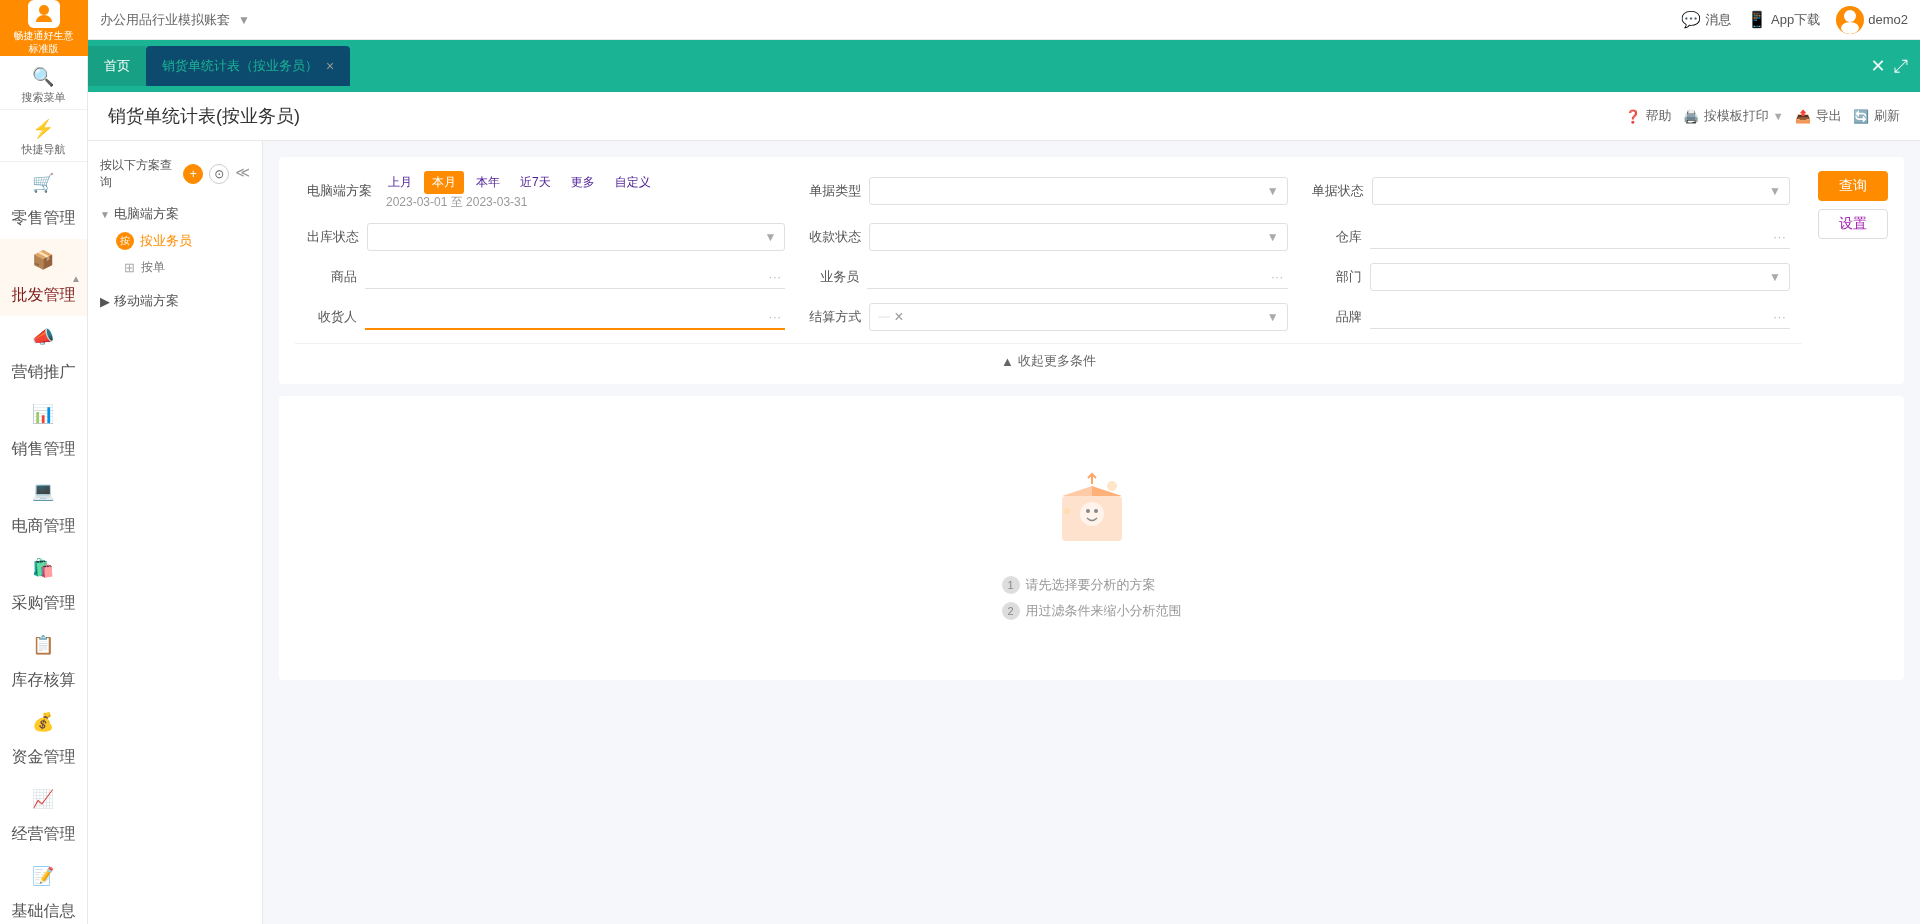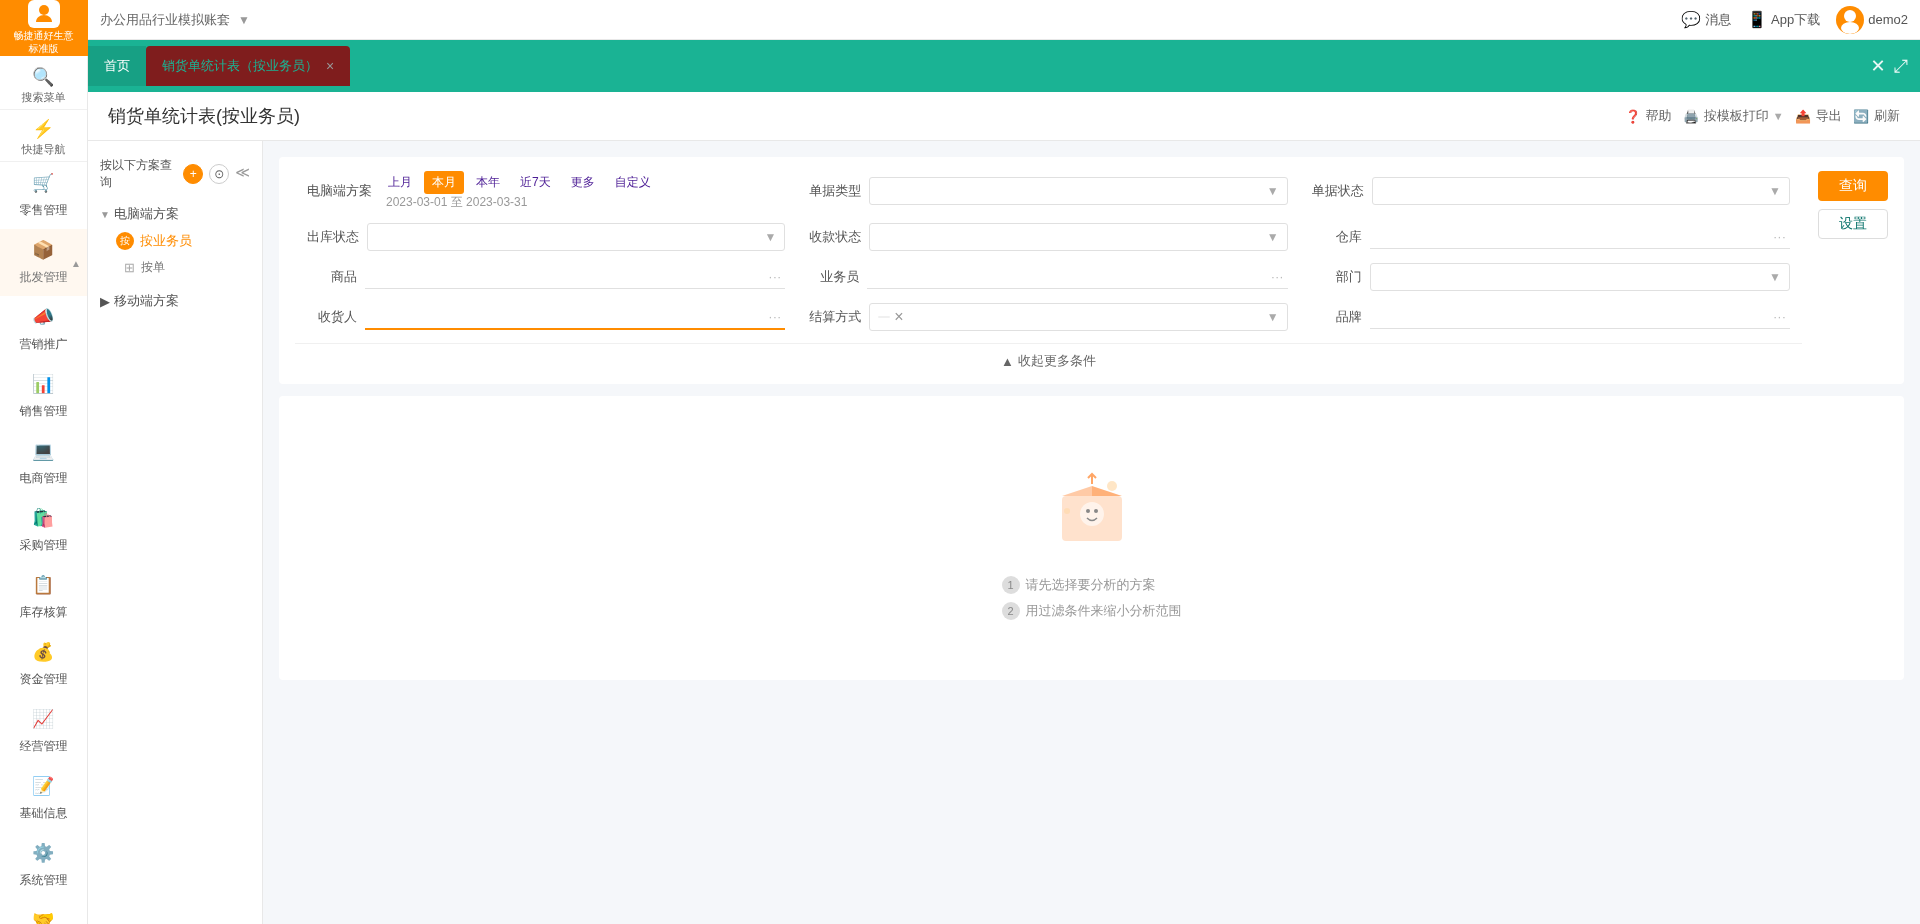--- a/index.html
+++ b/index.html
@@ -10,41 +10,41 @@
     .sidebar-logo { width: 88px; height: 56px; background: #ff8c00; display: flex; flex-direction: column; align-items: center; justify-content: center; color: #fff; font-size: 11px; }
     .sidebar-logo .logo-icon { width: 32px; height: 32px; background: #fff; border-radius: 6px; display: flex; align-items: center; justify-content: center; margin-bottom: 2px; }
     .sidebar-logo .logo-icon svg { width: 24px; height: 24px; }
     .sidebar-search { width: 100%; padding: 8px 0; border-bottom: 1px solid #f0f0f0; display: flex; flex-direction: column; align-items: center; }
     .sidebar-search span { font-size: 12px; color: #666; margin-top: 2px; }
     .sidebar-quicknav { width: 100%; padding: 8px 0; border-bottom: 1px solid #f0f0f0; display: flex; flex-direction: column; align-items: center; }
     .sidebar-quicknav span { font-size: 12px; color: #666; margin-top: 2px; }
     .sidebar-menu-items { width: 100%; display: flex; flex-direction: column; align-items: center; overflow-y: auto; flex: 1; }
     .sidebar-item { width: 100%; display: flex; flex-direction: column; align-items: center; padding: 10px 0; cursor: pointer; position: relative; }
     .sidebar-item.active { background: #fff8f0; }
-    .sidebar-item .item-label { font-size: 12px; color: #555; margin-top: 8px; }
+    .sidebar-item .item-label { font-size: 16px; color: #555; margin-top: 14px; }
     .sidebar-item .item-label.active { color: #ff8c00; }
     .sidebar-item .expand-arrow { position: absolute; right: 6px; top: 50%; transform: translateY(-50%); font-size: 10px; color: #999; }
 
     
     .main-content { flex: 1; display: flex; flex-direction: column; overflow: hidden; }
 
     
     .topbar { height: 40px; background: #fff; border-bottom: 1px solid #e8e8e8; display: flex; align-items: center; padding: 0 12px; justify-content: space-between; flex-shrink: 0; }
     .topbar-left { display: flex; align-items: center; gap: 8px; }
     .topbar-breadcrumb { font-size: 13px; color: #666; }
     .topbar-dropdown { font-size: 12px; color: #999; cursor: pointer; }
     .topbar-right { display: flex; align-items: center; gap: 16px; }
     .topbar-right-item { display: flex; align-items: center; gap: 4px; font-size: 13px; color: #555; cursor: pointer; }
     .avatar { width: 28px; height: 28px; border-radius: 50%; background: #ff8c00; display: flex; align-items: center; justify-content: center; color: #fff; font-size: 12px; overflow: hidden; }
 
     
     .tabbar { height: 52px; background: #1ab394; display: flex; align-items: center; padding: 0 0; flex-shrink: 0; }
     .tab { height: 40px; display: flex; align-items: center; padding: 0 16px; cursor: pointer; font-size: 13px; color: rgba(255,255,255,0.8); position: relative; }
     .tab.home { background: rgba(0,0,0,0.1); color: #fff; }
-    .tab.active { background: #7f1d1d; color: #1ab394; border-radius: 4px 4px 0 0; }
+    .tab.active { background: #0c4a6e; color: #1ab394; border-radius: 4px 4px 0 0; }
     .tab .tab-close { margin-left: 8px; font-size: 14px; color: #999; cursor: pointer; }
     .tabbar-actions { margin-left: auto; display: flex; align-items: center; gap: 8px; padding-right: 12px; }
     .tabbar-action-btn { color: rgba(255,255,255,0.9); font-size: 18px; cursor: pointer; background: none; border: none; }
 
     
     .page-content { flex: 1; overflow: auto; display: flex; flex-direction: column; }
 
     
     .page-header { background: #fff; padding: 12px 20px; border-bottom: 1px solid #e8e8e8; display: flex; align-items: center; justify-content: space-between; flex-shrink: 0; }
     .page-title { font-size: 18px; color: #333; font-weight: 500; }
@@ -78,21 +78,21 @@
     .filter-area { background: #fff; border-radius: 4px; padding: 14px 16px; margin-bottom: 12px; }
     .filter-date-group { display: flex; align-items: center; gap: 4px; }
     .date-btn { padding: 3px 8px; font-size: 12px; border-radius: 3px; cursor: pointer; border: none; background: none; color: #4c1d95; }
     .date-btn.active { background: #ff8c00; color: #fff; border-radius: 3px; }
     .date-range-text { font-size: 12px; color: #999; margin-left: 6px; }
     .collapse-btn { display: flex; align-items: center; justify-content: center; gap: 4px; width: 100%; padding: 8px 0 0; font-size: 13px; color: #666; cursor: pointer; border-top: 1px solid #f0f0f0; margin-top: 12px; }
 
     
     .action-buttons { display: flex; gap: 8px; flex-direction: column; margin-left: 16px; flex-shrink: 0; }
     .btn-query { background: #ff8c00; color: #fff; border: none; border-radius: 4px; padding: 6px 20px; font-size: 14px; cursor: pointer; white-space: nowrap; }
-    .btn-settings { background: #fff; color: #0f766e; border: 1px solid #ddd; border-radius: 4px; padding: 5px 20px; font-size: 14px; cursor: pointer; white-space: nowrap; }
+    .btn-settings { background: #fff; color: #a21caf; border: 1px solid #ddd; border-radius: 4px; padding: 5px 20px; font-size: 14px; cursor: pointer; white-space: nowrap; }
 
     
     .empty-state { flex: 1; display: flex; flex-direction: column; align-items: center; justify-content: center; background: #fff; border-radius: 4px; padding: 60px 0; }
     .empty-icon { width: 100px; height: 100px; position: relative; margin-bottom: 20px; }
     .empty-text { display: flex; flex-direction: column; gap: 8px; }
     .empty-text-item { display: flex; align-items: center; gap: 6px; font-size: 13px; color: #999; }
     .empty-text-num { width: 18px; height: 18px; border-radius: 50%; background: #ddd; display: flex; align-items: center; justify-content: center; font-size: 11px; color: #888; flex-shrink: 0; }
 
     .filter-section { display: flex; align-items: flex-start; }
     .filter-fields { flex: 1; }
@@ -127,21 +127,21 @@
     <span style="font-size:11px;color:#666;margin-top:2px;">快捷导航</span>
   </div>
 
   <div class="sidebar-menu-items">
     <div class="sidebar-item">
       <span style="font-size:18px;color:#888;">🛒</span>
       <span class="item-label">零售管理</span>
     </div>
     <div class="sidebar-item active" style="background:#fff8f0;">
       <span style="font-size:18px;color:#ff8c00;">📦</span>
-      <span class="item-label active" style="color:#737373;font-family:Liberation Serif, serif;">批发管理</span>
+      <span class="item-label active" style="color:#7f1d1d;font-family:Liberation Serif, serif;">批发管理</span>
       <span class="expand-arrow">▲</span>
     </div>
     <div class="sidebar-item">
       <span style="font-size:18px;color:#888;">📣</span>
       <span class="item-label">营销推广</span>
     </div>
     <div class="sidebar-item">
       <span style="font-size:18px;color:#888;">📊</span>
       <span class="item-label">销售管理</span>
     </div>

